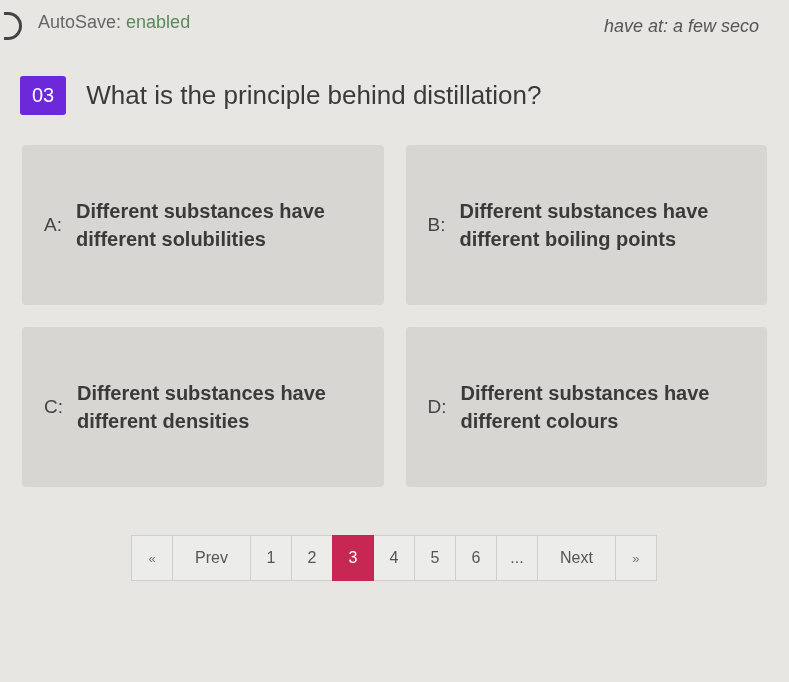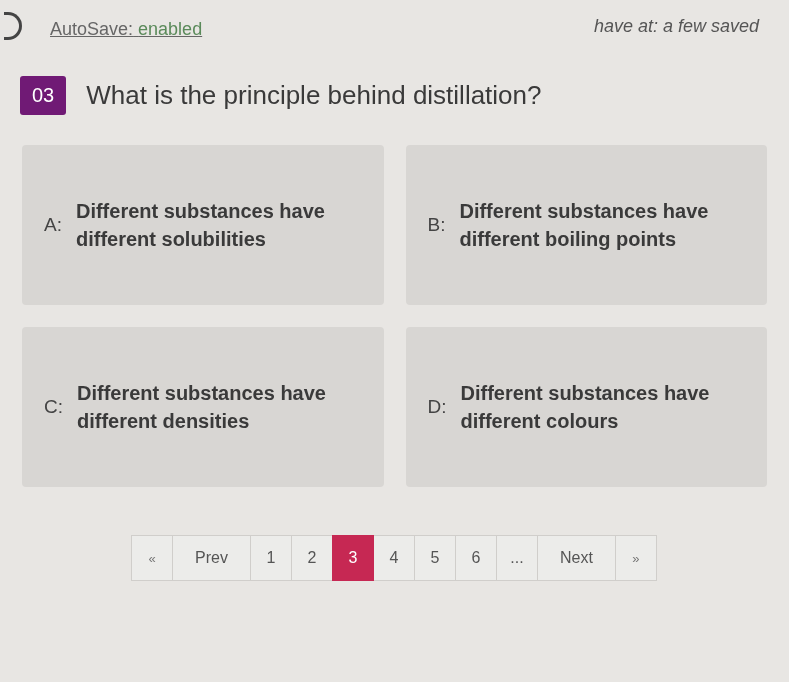--- a/index.html
+++ b/index.html
@@ -14,43 +14,42 @@
     .top-bar {
       display: flex;
       justify-content: space-between;
       align-items: center;
       padding: 12px 30px 12px 12px;
       font-size: 18px;
       color: #666;
     }
     .top-bar-left {
       display: flex;
-      align-items: flex-end;
-      gap: 28px;
-      text-decoration: underline;
+      align-items: flex-start;
+      gap: 16px;
     }
     .partial-icon {
       width: 18px;
       height: 28px;
       border: 3px solid #444;
       border-left: none;
       border-radius: 0 14px 14px 0;
       margin-left: -8px;
     }
     .autosave-label { color: #666; }
     .autosave-status { color: #5a8a5a; }
     .saved-at { font-style: italic; color: #555; }
     .question-row {
       display: flex;
       align-items: center;
       gap: 20px;
       padding: 24px 30px 20px 20px;
     }
     .qnum {
-      background: #701a75;
+      background: #6d28d9;
       color: #fff;
       font-size: 20px;
       padding: 8px 12px;
       border-radius: 3px;
       min-width: 42px;
       text-align: center;
     }
     .question-text {
       font-size: 26px;
       color: #3a3a3a;
@@ -119,21 +118,21 @@
 <div class="top-bar">
   <div class="top-bar-left">
     <div class="partial-icon"></div>
     <div>
       <span class="autosave-label">AutoSave:</span>
       <span class="autosave-status">enabled</span>
     </div>
   </div>
   <div class="saved-at">
     <span>have at:</span>
-    <span>a few saved</span>
+    <span>a few seco</span>
   </div>
 </div>
 
 <div class="question-row">
   <div class="qnum">03</div>
   <div class="question-text">What is the principle behind distillation?</div>
 </div>
 
 <div class="answers">
   <div class="answer">

